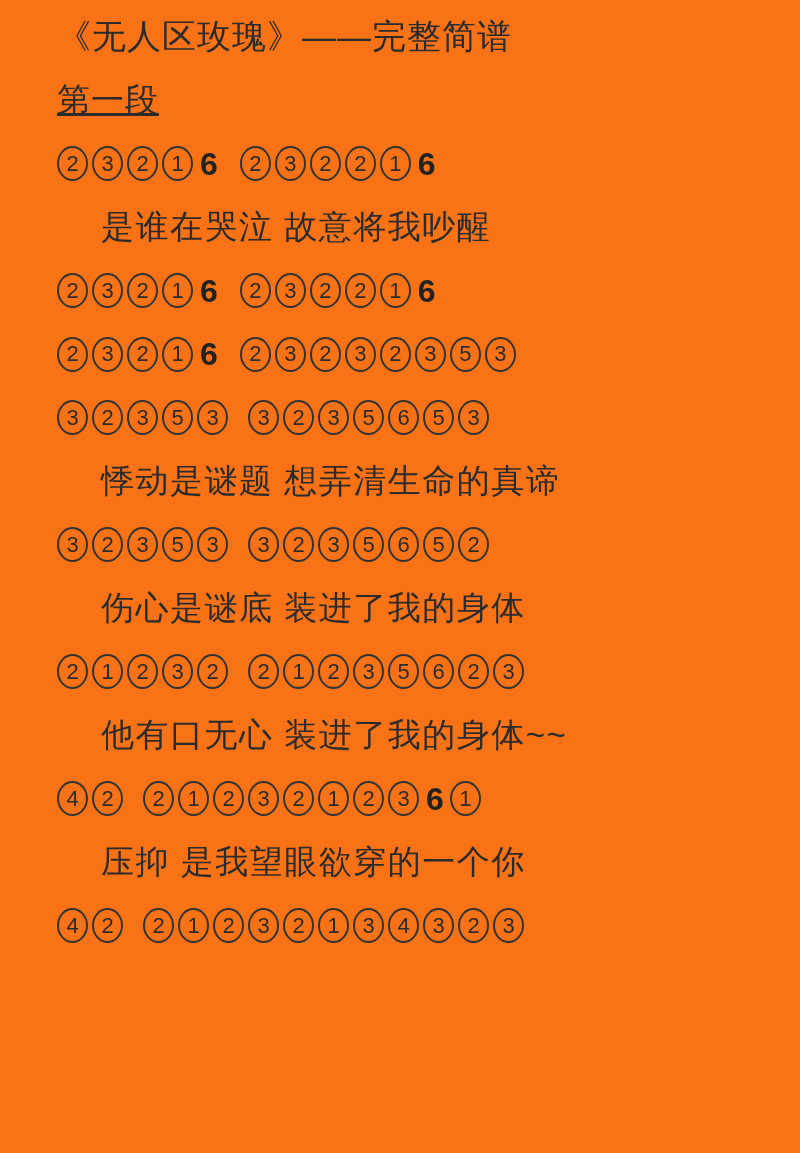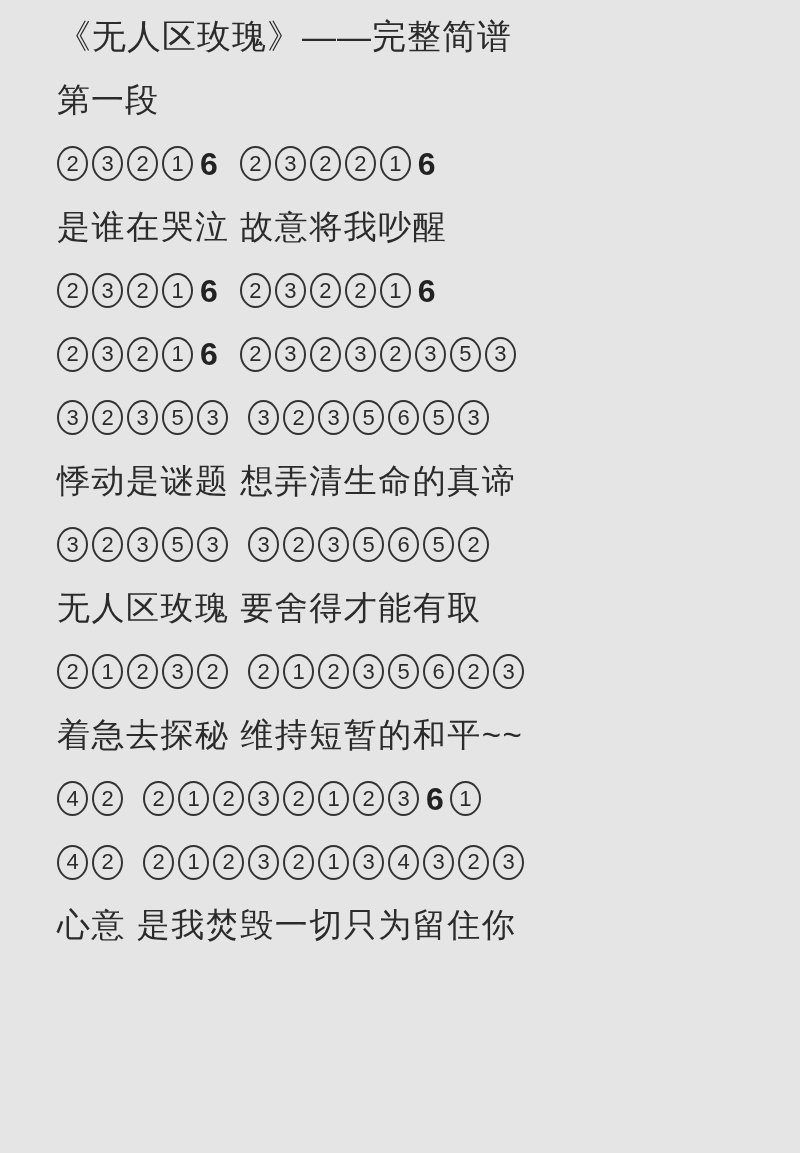--- a/index.html
+++ b/index.html
@@ -5,46 +5,48 @@
   html, body {
     margin: 0;
     padding: 0;
     background: #fafafa;
   }
   .page {
     width: 800px;
     height: 1153px;
     box-sizing: border-box;
     padding: 5px 20px 0 57px;
-    background: #e5e5e5;
+    background: #f97316;
     color: #2b2b2b;
     font-family: "Liberation Sans", "DejaVu Sans", sans-serif;
     overflow: hidden;
   }
   .line {
     height: 63.5px;
     display: flex;
     align-items: center;
     white-space: pre;
   }
   .title {
     font-size: 34px;
     font-weight: 500;
     letter-spacing: 1px;
     margin: 0;
   }
   .section {
     font-size: 33px;
     font-weight: 500;
     letter-spacing: 1px;
+    text-decoration: underline;
   }
   .lyrics {
     font-size: 33px;
     font-weight: 500;
     letter-spacing: 1.5px;
+    margin-left: 44px;
   }
   .group {
     display: inline-flex;
     align-items: center;
   }
   .group + .group {
     margin-left: 16px;
   }
   .note-c {
     display: inline-flex;
@@ -76,20 +78,20 @@
   <h1 class="line title">《无人区玫瑰》——完整简谱</h1>
   <div class="line section">第一段</div>
   <div id="score">
       <div class="line notes"><span class="group"><span class="note-c">2</span><span class="note-c">3</span><span class="note-c">2</span><span class="note-c">1</span><span class="note-p">6</span></span><span class="group"><span class="note-c">2</span><span class="note-c">3</span><span class="note-c">2</span><span class="note-c">2</span><span class="note-c">1</span><span class="note-p">6</span></span></div>
       <div class="line lyrics">是谁在哭泣 故意将我吵醒</div>
       <div class="line notes"><span class="group"><span class="note-c">2</span><span class="note-c">3</span><span class="note-c">2</span><span class="note-c">1</span><span class="note-p">6</span></span><span class="group"><span class="note-c">2</span><span class="note-c">3</span><span class="note-c">2</span><span class="note-c">2</span><span class="note-c">1</span><span class="note-p">6</span></span></div>
       <div class="line notes"><span class="group"><span class="note-c">2</span><span class="note-c">3</span><span class="note-c">2</span><span class="note-c">1</span><span class="note-p">6</span></span><span class="group"><span class="note-c">2</span><span class="note-c">3</span><span class="note-c">2</span><span class="note-c">3</span><span class="note-c">2</span><span class="note-c">3</span><span class="note-c">5</span><span class="note-c">3</span></span></div>
       <div class="line notes"><span class="group"><span class="note-c">3</span><span class="note-c">2</span><span class="note-c">3</span><span class="note-c">5</span><span class="note-c">3</span></span><span class="group"><span class="note-c">3</span><span class="note-c">2</span><span class="note-c">3</span><span class="note-c">5</span><span class="note-c">6</span><span class="note-c">5</span><span class="note-c">3</span></span></div>
       <div class="line lyrics">悸动是谜题 想弄清生命的真谛</div>
       <div class="line notes"><span class="group"><span class="note-c">3</span><span class="note-c">2</span><span class="note-c">3</span><span class="note-c">5</span><span class="note-c">3</span></span><span class="group"><span class="note-c">3</span><span class="note-c">2</span><span class="note-c">3</span><span class="note-c">5</span><span class="note-c">6</span><span class="note-c">5</span><span class="note-c">2</span></span></div>
-      <div class="line lyrics">无人区玫瑰 要舍得才能有取</div>
+      <div class="line lyrics">伤心是谜底 装进了我的身体</div>
       <div class="line notes"><span class="group"><span class="note-c">2</span><span class="note-c">1</span><span class="note-c">2</span><span class="note-c">3</span><span class="note-c">2</span></span><span class="group"><span class="note-c">2</span><span class="note-c">1</span><span class="note-c">2</span><span class="note-c">3</span><span class="note-c">5</span><span class="note-c">6</span><span class="note-c">2</span><span class="note-c">3</span></span></div>
-      <div class="line lyrics">着急去探秘 维持短暂的和平~~</div>
+      <div class="line lyrics">他有口无心 装进了我的身体~~</div>
       <div class="line notes"><span class="group"><span class="note-c">4</span><span class="note-c">2</span></span><span class="group"><span class="note-c">2</span><span class="note-c">1</span><span class="note-c">2</span><span class="note-c">3</span><span class="note-c">2</span><span class="note-c">1</span><span class="note-c">2</span><span class="note-c">3</span><span class="note-p">6</span><span class="note-c">1</span></span></div>
+      <div class="line lyrics">压抑 是我望眼欲穿的一个你</div>
       <div class="line notes"><span class="group"><span class="note-c">4</span><span class="note-c">2</span></span><span class="group"><span class="note-c">2</span><span class="note-c">1</span><span class="note-c">2</span><span class="note-c">3</span><span class="note-c">2</span><span class="note-c">1</span><span class="note-c">3</span><span class="note-c">4</span><span class="note-c">3</span><span class="note-c">2</span><span class="note-c">3</span></span></div>
-      <div class="line lyrics">心意 是我焚毁一切只为留住你</div>
     </div>
 </div>
 
 </body></html>

